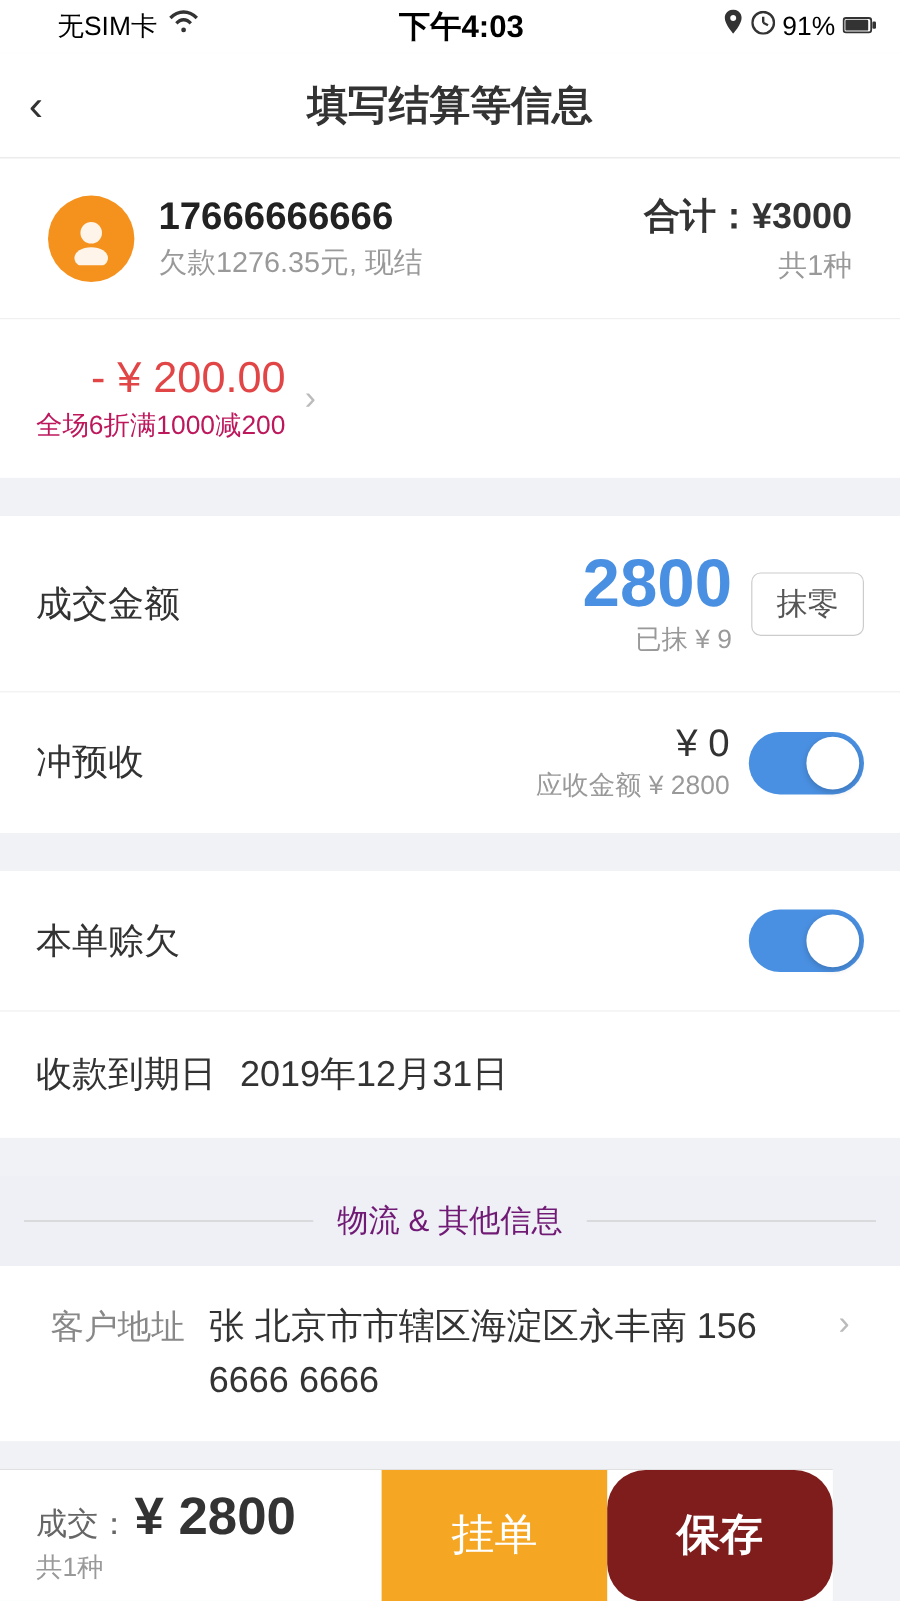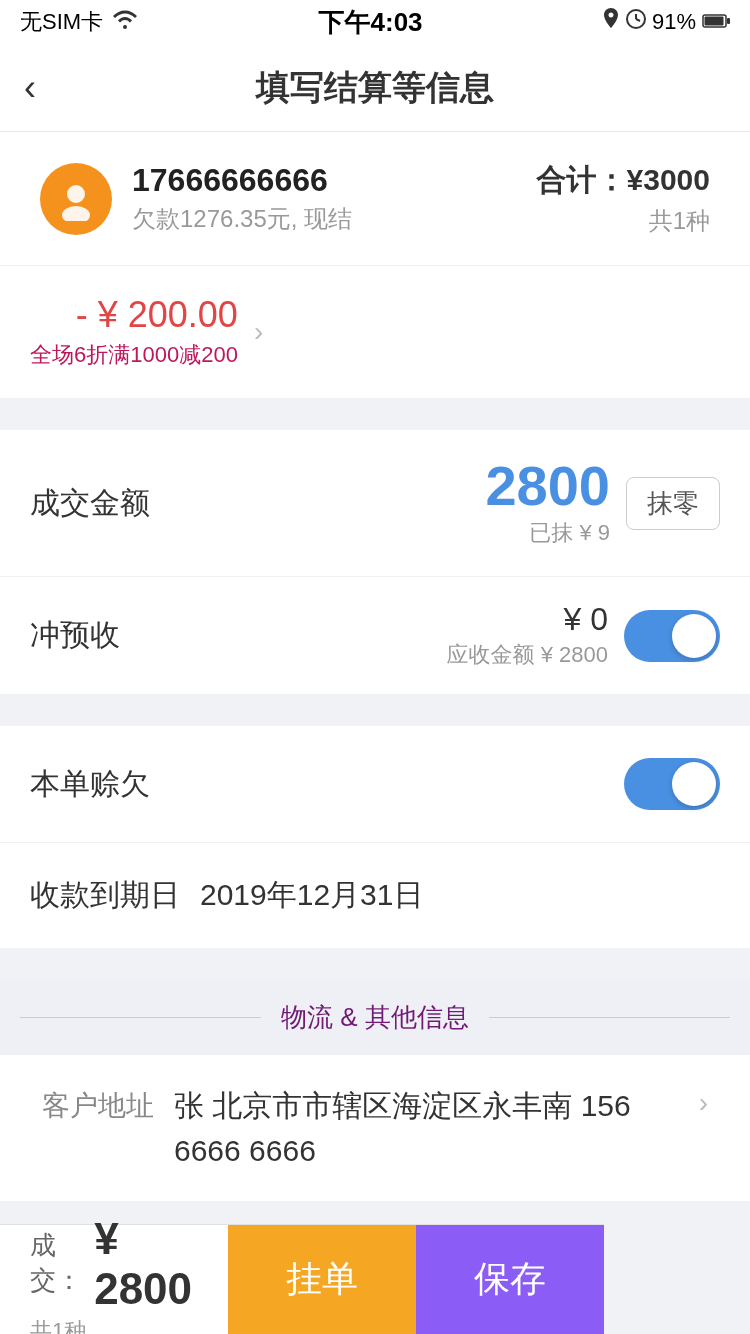--- a/index.html
+++ b/index.html
@@ -18,21 +18,21 @@
       width: 750px;
       height: 44px;
       background: #fff;
       display: flex;
       align-items: center;
       justify-content: space-between;
       padding: 0 20px;
       font-size: 24px;
       font-weight: 500;
     }
-    .status-left { display: flex; align-items: center; gap: 8px; font-size: 22px; }
+    .status-left { display: flex; gap: 8px; font-size: 22px; margin-left: 28px; }
     .status-center { font-size: 26px; font-weight: 600; }
     .status-right { display: flex; align-items: center; gap: 6px; font-size: 22px; }
 
     
     .nav-bar {
       width: 750px;
       height: 88px;
       background: #fff;
       display: flex;
       align-items: center;
@@ -206,21 +206,21 @@
     }
     .address-label { font-size: 28px; color: #888; margin-right: 20px; flex-shrink: 0; padding-top: 4px; }
     .address-content { flex: 1; font-size: 30px; color: #333; line-height: 1.5; }
     .address-arrow { color: #bbb; font-size: 28px; padding-top: 4px; }
 
     
     .bottom-bar {
       position: fixed;
       bottom: 0;
       left: 0;
-      width: 604px;
+      width: 694px;
       height: 110px;
       background: #fff;
       display: flex;
       align-items: center;
       border-top: 1px solid #e0e0e0;
     }
     .bottom-info {
       flex: 1;
       padding: 0 30px;
     }
@@ -235,28 +235,29 @@
       align-items: center;
       justify-content: center;
       font-size: 36px;
       color: #fff;
       font-weight: 500;
       cursor: pointer;
     }
     .bottom-btn-save {
       width: 188px;
       height: 110px;
-      background: #8b5cf6;
+      background: #7f1d1d;
       display: flex;
       align-items: center;
       justify-content: center;
       font-size: 36px;
       color: #fff;
-      font-weight: 400;
+      font-weight: 700;
       cursor: pointer;
+      border-radius: 32px;
     }
     
     
     .bottom-spacer { height: 130px; }
 
     .section-block { margin-bottom: 16px; }
   </style>
 </head>
 <body>
 

